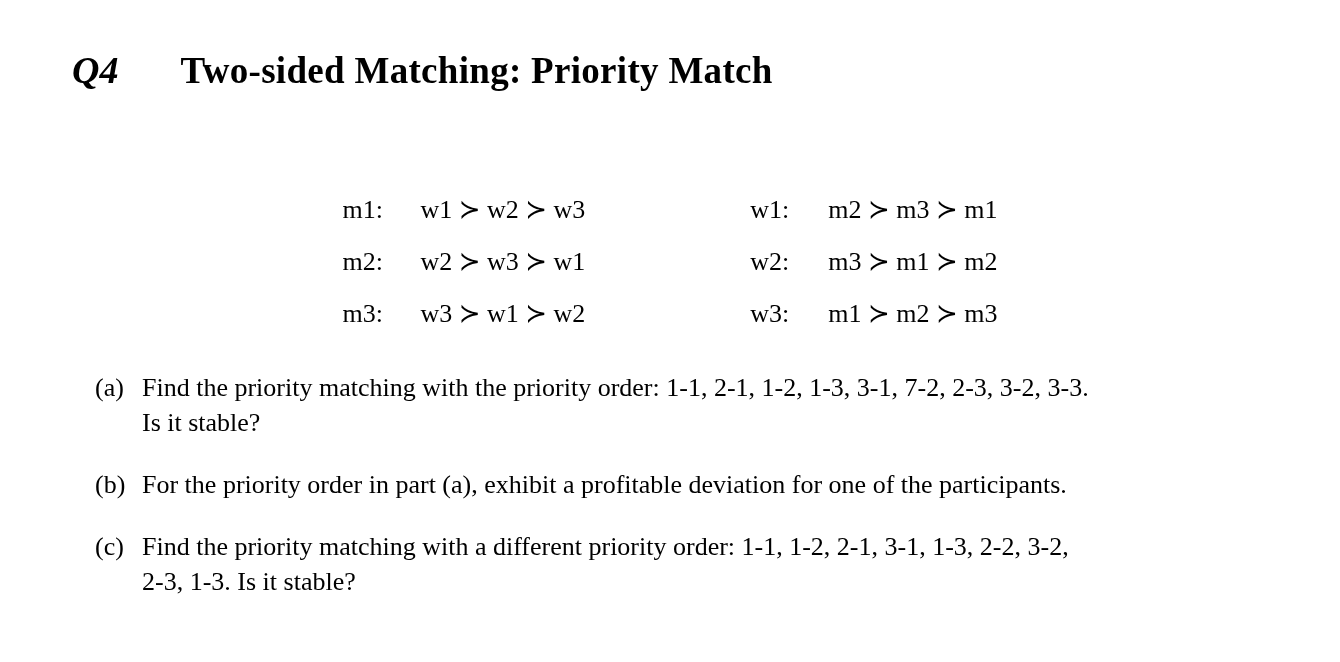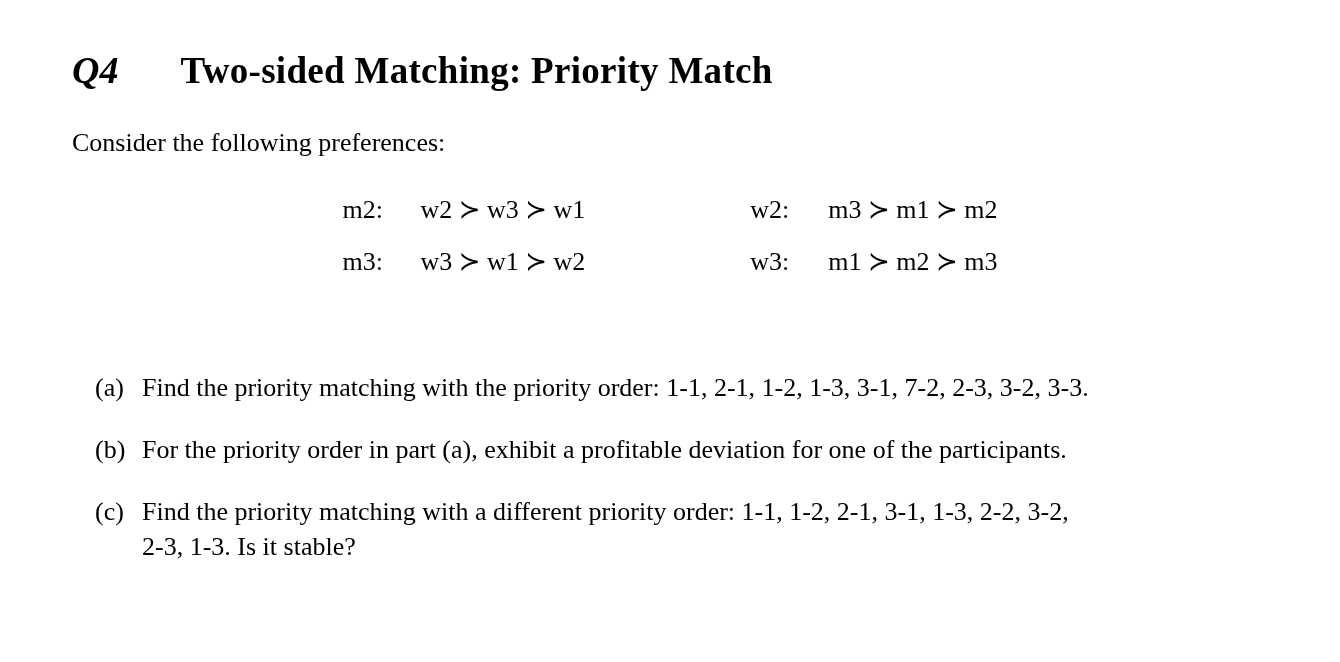--- a/index.html
+++ b/index.html
@@ -99,50 +99,58 @@
 </head>
 <body>
 
 <div class="page">
 
   <header class="title-row">
     <span class="qnum">Q4</span>
     <h1 class="title-text">Two-sided Matching: Priority Match</h1>
   </header>
 
-  <p class="intro">Consider the following preferences:</p>
 
   <div class="prefs">
     <div class="pref-col">
+      <div class="pref-row">
+        <span class="agent">m1:</span>
+        <span class="ranking">w1 ≻ w2 ≻ w3</span>
+      </div>
       <div class="pref-row">
         <span class="agent">m2:</span>
         <span class="ranking">w2 ≻ w3 ≻ w1</span>
       </div>
       <div class="pref-row">
         <span class="agent">m3:</span>
         <span class="ranking">w3 ≻ w1 ≻ w2</span>
       </div>
     </div>
     <div class="pref-col">
+      <div class="pref-row">
+        <span class="agent">w1:</span>
+        <span class="ranking">m2 ≻ m3 ≻ m1</span>
+      </div>
       <div class="pref-row">
         <span class="agent">w2:</span>
         <span class="ranking">m3 ≻ m1 ≻ m2</span>
       </div>
       <div class="pref-row">
         <span class="agent">w3:</span>
         <span class="ranking">m1 ≻ m2 ≻ m3</span>
       </div>
     </div>
   </div>
 
   <div class="questions">
     <div class="q-item">
       <span class="q-label">(a)</span>
       <div class="q-text">
         <div>Find the priority matching with the priority order: 1-1, 2-1, 1-2, 1-3, 3-1, 7-2, 2-3, 3-2, 3-3.</div>
+        <div>Is it stable?</div>
       </div>
     </div>
     <div class="q-item">
       <span class="q-label">(b)</span>
       <div class="q-text">
         <div>For the priority order in part (a), exhibit a profitable deviation for one of the participants.</div>
       </div>
     </div>
     <div class="q-item">
       <span class="q-label">(c)</span>

